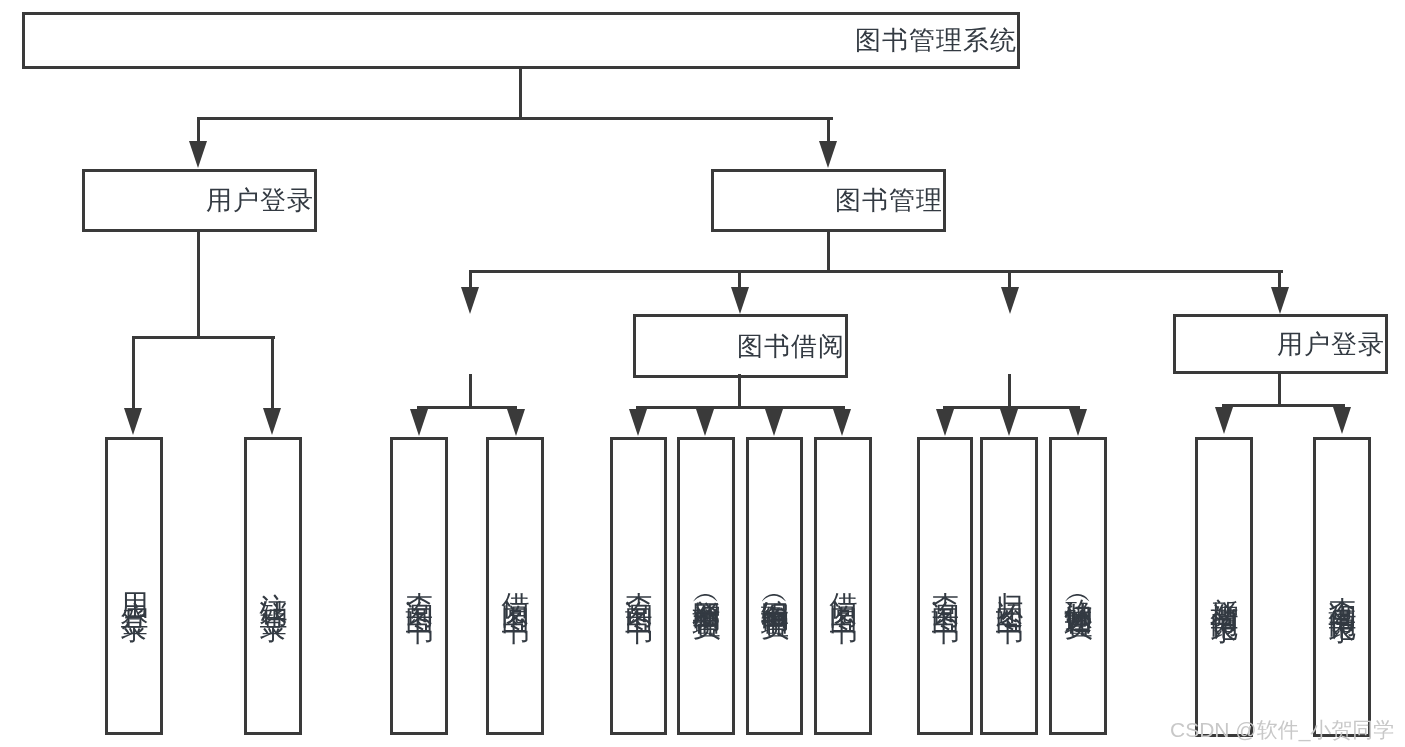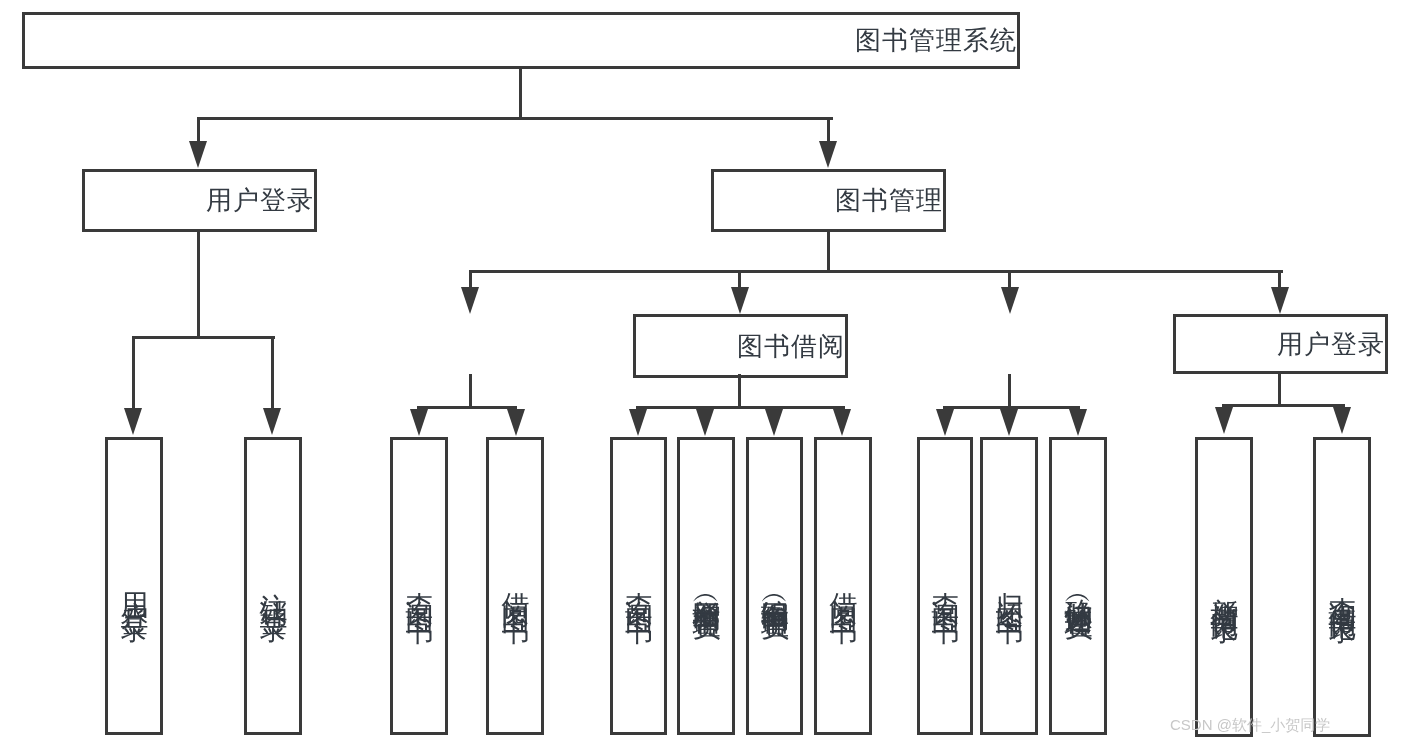--- a/index.html
+++ b/index.html
@@ -25,21 +25,21 @@
   .ls1{letter-spacing:2px;}
   .vl{position:absolute;width:3px;background:#3a3a3a;}
   .hl{position:absolute;height:3px;background:#3a3a3a;}
   .arr{
     position:absolute;width:0;height:0;
     border-left:9px solid transparent;border-right:9px solid transparent;
     border-top:27px solid #3a3a3a;
   }
   .watermark{
     position:absolute;left:1170px;top:716px;z-index:5;
-    font-size:15px;color:#c8c8c8;white-space:nowrap;
+    font-size:21px;color:#c8c8c8;white-space:nowrap;
   }
 </style>
 </head>
 <body>
 
 <div class="canvas">
 
   <div class="box" style="left:22px;top:12px;width:998px;height:57px;">
     <span>图书管理系统</span>
   </div>

